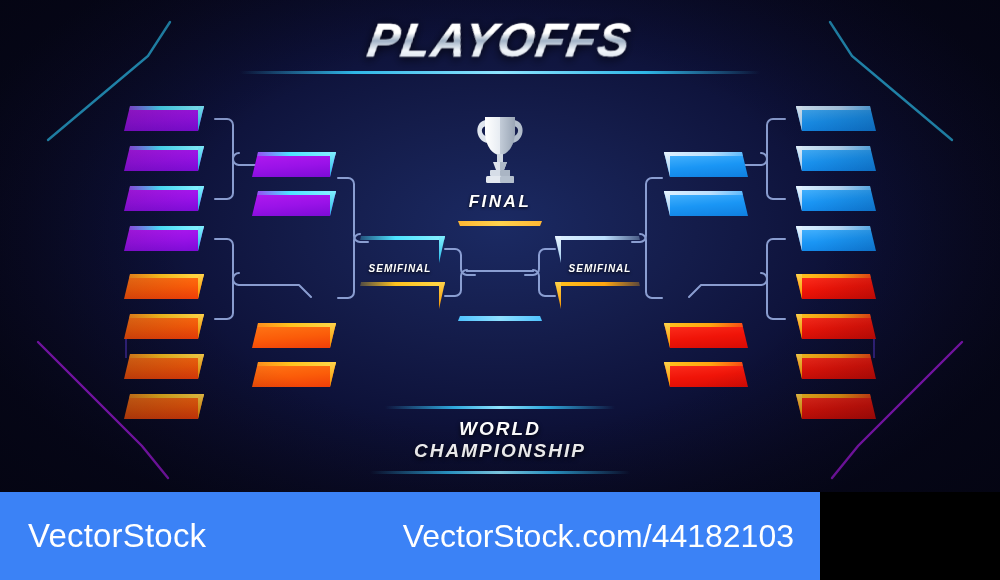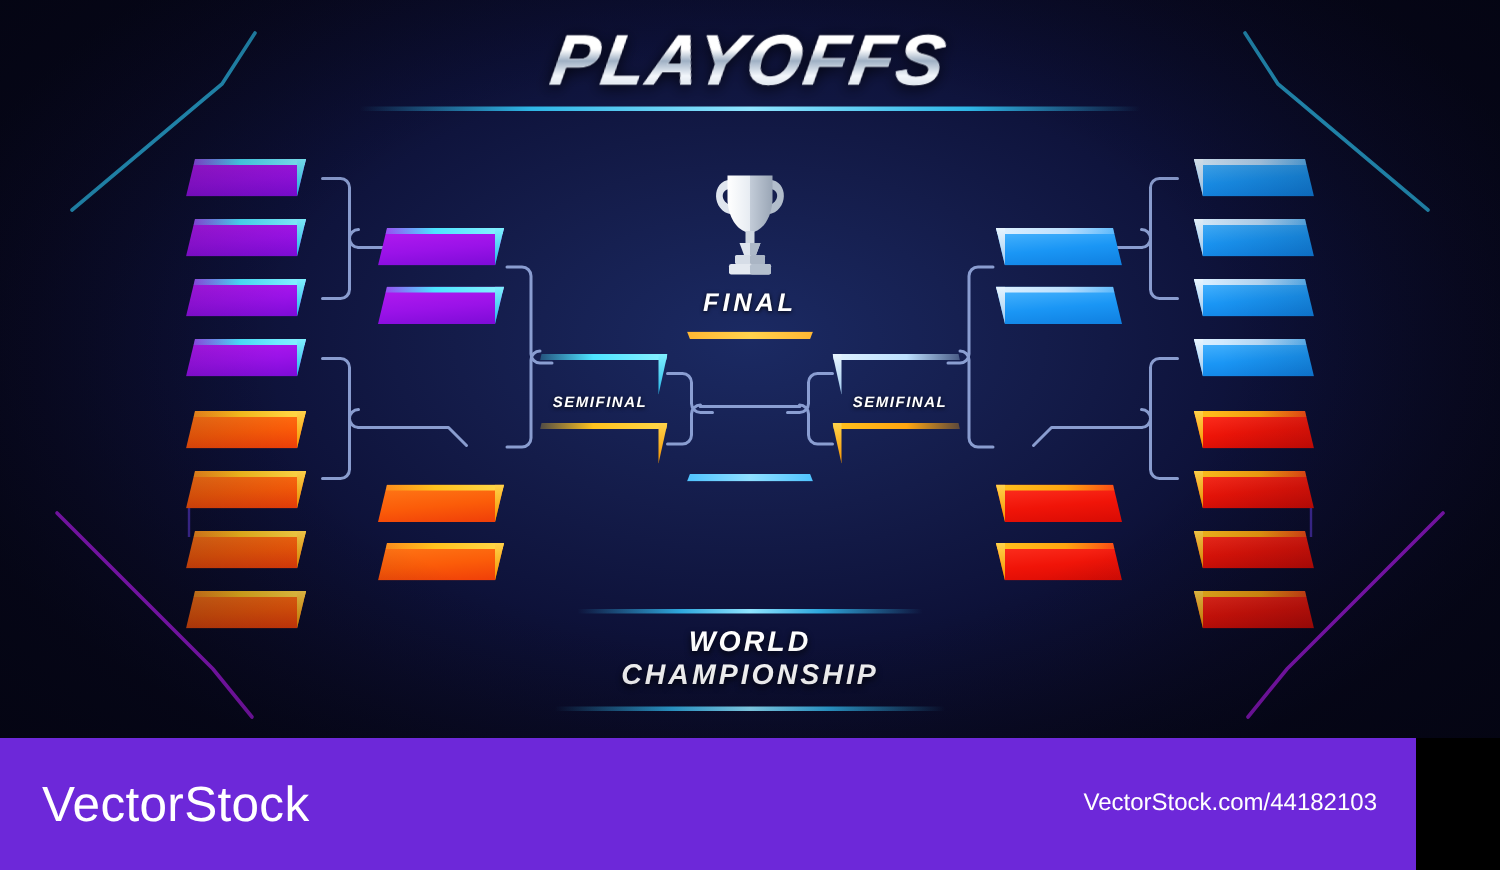--- a/index.html
+++ b/index.html
@@ -92,25 +92,25 @@
   
   #bottom-block{position:absolute;left:0;top:406px;width:1000px;text-align:center;}
   .bar{margin:0 auto;width:230px;height:3px;
        background:linear-gradient(to right,rgba(40,170,225,0),#2fa8dd 30%,#8fe4ff 50%,#2fa8dd 70%,rgba(40,170,225,0));}
   #wc-1{font-size:19px;font-weight:bold;font-style:italic;color:#fff;letter-spacing:2px;margin-top:9px;
         text-shadow:0 2px 4px rgba(0,0,0,.8);}
   #wc-2{font-size:19px;font-weight:bold;font-style:italic;color:#fff;letter-spacing:2px;margin-top:0px;
         text-shadow:0 2px 4px rgba(0,0,0,.8);}
 
   
-  #watermark{position:absolute;left:0;top:492px;width:944px;height:88px;background:#6d28d9;}
+  #watermark{position:absolute;left:0;top:492px;width:820px;height:88px;background:#3b82f6;}
   #wm-brand{position:absolute;left:28px;top:50%;transform:translateY(-50%);
             color:#fff;font-size:33px;letter-spacing:.2px;}
   #wm-url{position:absolute;right:26px;top:50%;transform:translateY(-50%);
-          color:#fff;font-size:16px;}
+          color:#fff;font-size:32px;}
 </style>
 </head>
 <body>
 
 <div id="stage">
 
   <div id="poster">
 
     <svg class="corner" style="left:18px;top:8px;" width="190" height="140" viewBox="0 0 190 140">
       <path d="M30,132 L118,58 L130,48 L152,14" fill="none" stroke="#2cb8e8" stroke-width="2.4" stroke-linecap="round" opacity="0.95"></path>

